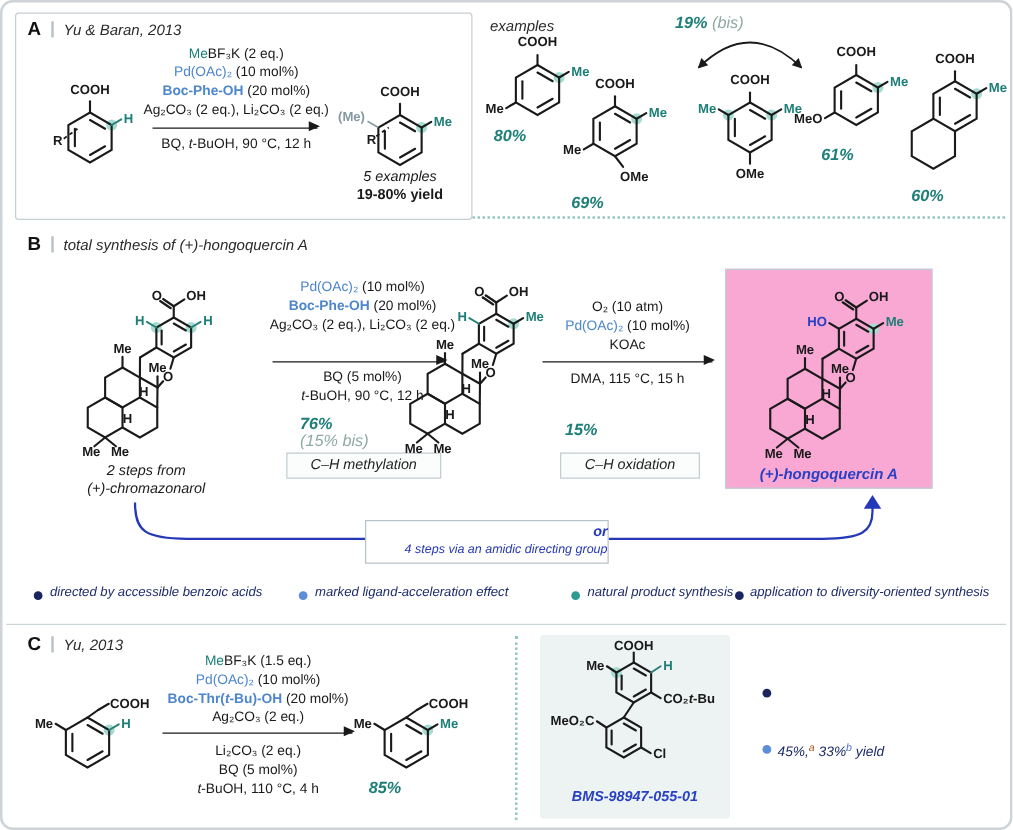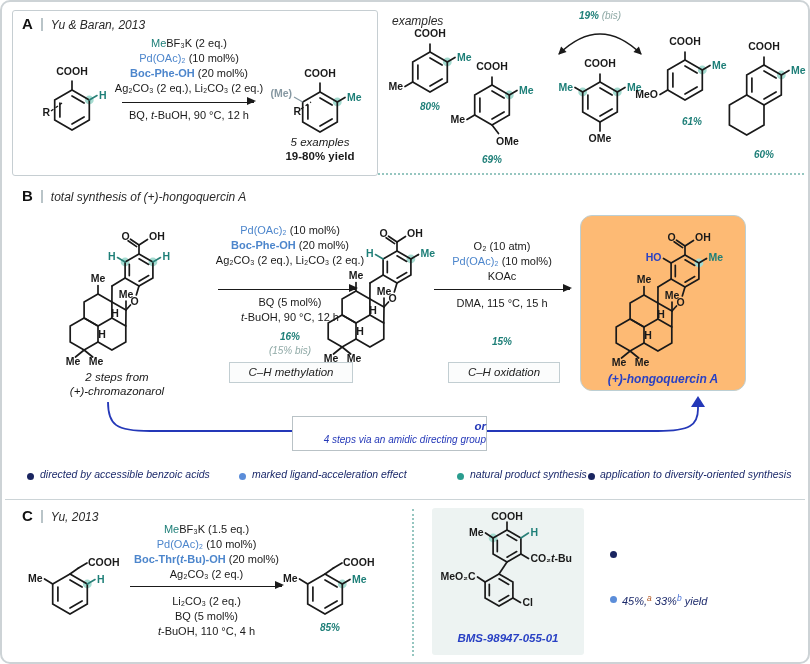--- a/index.html
+++ b/index.html
@@ -12,27 +12,27 @@
   .ref{font-style:italic;font-size:12px;color:#2a2a2a}
   .rg{font-size:11px;text-align:center;white-space:nowrap;color:#1a1a1a}
   .rg .ln{height:15px;line-height:15px}
   .teal{color:#1e7f78}
   .blue{color:#4d86cc}
   .bluebold{color:#4d86cc;font-weight:bold}
   .it{font-style:italic}
   .arrow{height:0;border-top:1.7px solid #1a1a1a}
   .arrow::after{content:"";position:absolute;right:-2px;top:-5.6px;width:0;height:0;
     border-left:9px solid #1a1a1a;border-top:4.5px solid transparent;border-bottom:4.5px solid transparent}
-  .yield{font-style:italic;font-weight:bold;color:#1e7f78;font-size:10px;text-align:center;white-space:nowrap}
+  .yield{font-style:italic;font-weight:bold;color:#1e7f78;font-size:13px;white-space:nowrap}
   .bis-lite{color:#8fa9a6;font-weight:normal}
   .note{font-size:11.5px;text-align:center;white-space:nowrap}
   .caption{font-style:italic;font-size:11.5px;text-align:center;line-height:14px;white-space:nowrap}
   .tagbox{border:1.3px solid #c2ced2;background:#fbfcfc;font-style:italic;font-size:11.5px;
           text-align:center;line-height:19px;color:#222}
-  .prodbox{border:1.5px solid #bccfd4;background:#fdba74;border-radius:12px}
+  .prodbox{border:1.5px solid #bccfd4;background:#f9a8d4;border-radius:0}
   .prodlabel{color:#2840c4;font-weight:bold;font-style:italic;font-size:12px;text-align:center;white-space:nowrap}
   .orbox{border:1.3px solid #b9c2c6;background:#fff;color:#2438b8;font-style:italic;text-align:right}
   .orbox .l1{font-weight:bold;font-size:11.5px;line-height:14px;margin-top:2px}
   .orbox .l2{font-size:10px;line-height:14px}
   .benefit{font-style:italic;font-size:10.5px;color:#1c2a6b;white-space:nowrap;line-height:13px}
   .bdot{width:7px;height:7px;border-radius:50%}
   .bmsbox{background:#edf3f2;border-radius:3px}
   .bmslabel{color:#2840c4;font-weight:bold;font-style:italic;font-size:11.5px;text-align:center;white-space:nowrap}
   .cbullet{font-style:italic;font-size:11px;color:#1c2a6b;white-space:nowrap;line-height:15px}
   .supa{font-size:8.5px;vertical-align:4px;color:#b0541f}
@@ -259,21 +259,21 @@
   <div class="abs rg" style="left:198px;top:221px;width:180px">
     <div class="ln"><span class="blue">Pd(OAc)₂</span><span> (10 mol%)</span></div>
     <div class="ln"><span class="bluebold">Boc-Phe-OH</span><span> (20 mol%)</span></div>
     <div class="ln">Ag₂CO₃ (2 eq.), Li₂CO₃ (2 eq.)</div>
   </div>
   <div class="abs arrow" style="left:216px;top:287px;width:138px"></div>
   <div class="abs rg" style="left:198px;top:293px;width:180px">
     <div class="ln">BQ (5 mol%)</div>
     <div class="ln"><span class="it">t</span><span>-BuOH, 90 °C, 12 h</span></div>
   </div>
-  <div class="abs yield" style="left:238px;top:329px;width:100px">16%</div>
+  <div class="abs yield" style="left:238px;top:329px;width:100px">76%</div>
   <div class="abs yield bis-lite" style="left:238px;top:343px;width:100px;font-weight:normal">(15% bis)</div>
   <div class="abs tagbox" style="left:227px;top:360px;width:122px">C–H methylation</div>
 
   <svg class="abs" style="left:316px;top:223px" width="132" height="142" viewBox="0 0 132 142">
     <circle class="hdot" cx="92.9" cy="34" r="4.4"></circle>
     <use href="#hongo"></use>
     <line class="tlb" x1="65.1" y1="34" x2="57.5" y2="29.5"></line>
     <g class="bond">
         <line x1="92.9" y1="34" x2="100.5" y2="29.5"></line>
       </g>

